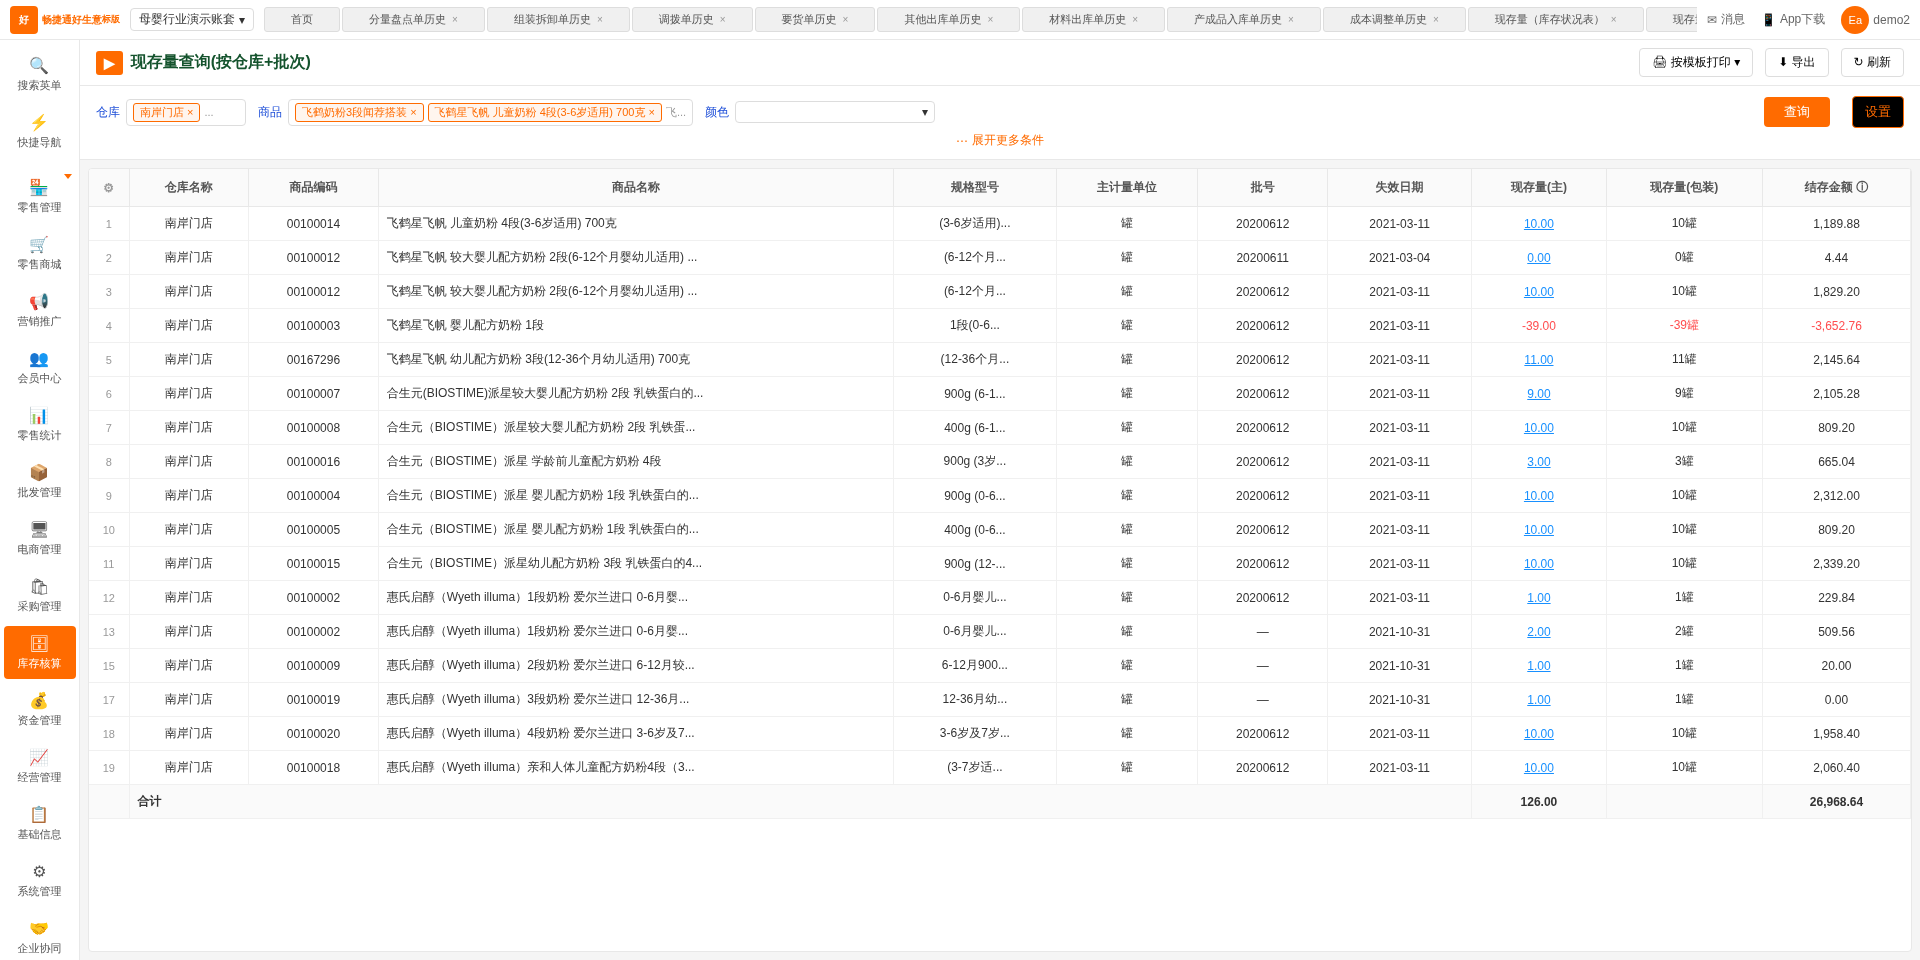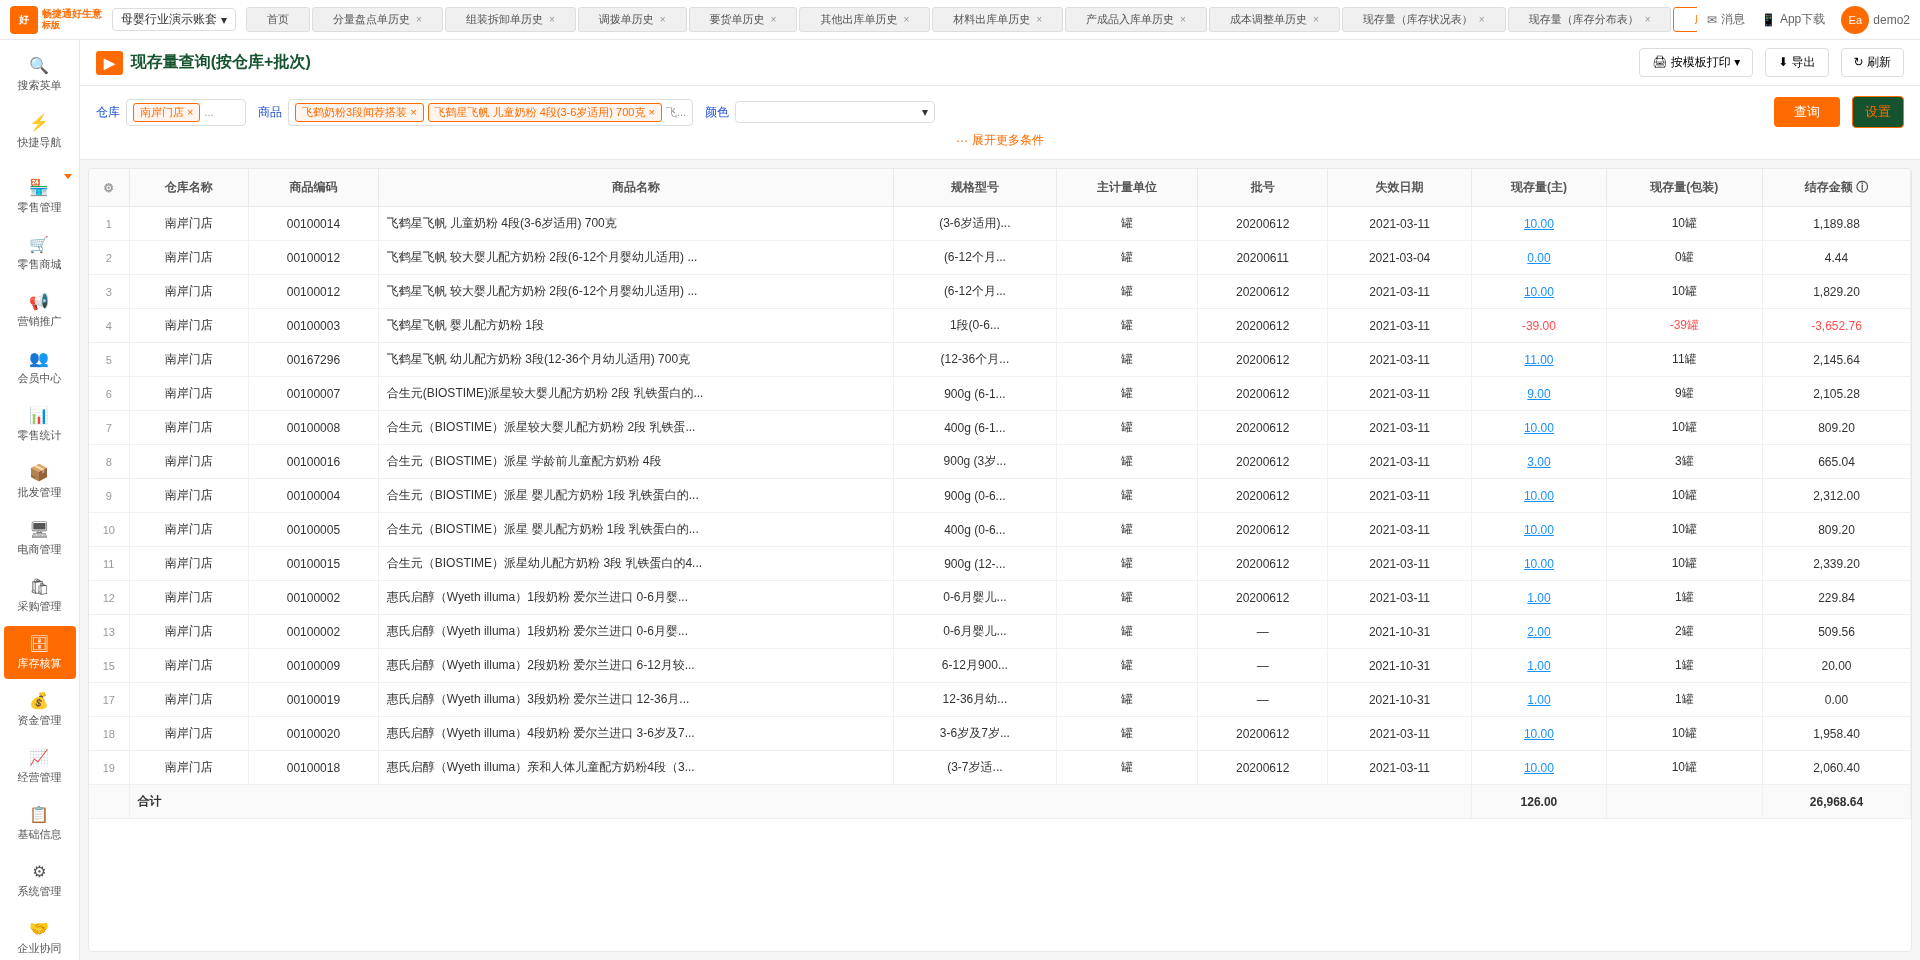--- a/index.html
+++ b/index.html
@@ -17,21 +17,21 @@
     .logo-icon { width: 28px; height: 28px; background: #ff6b00; border-radius: 4px; display: flex; align-items: center; justify-content: center; }
     .logo-icon span { color: #fff; font-size: 10px; }
     .org-select {
       display: flex; align-items: center; gap: 4px; border: 1px solid #ddd;
       border-radius: 4px; padding: 2px 8px; font-size: 12px; cursor: pointer; background: #fff;
     }
     .top-nav-tabs {
       display: flex; align-items: center; flex: 1; overflow: hidden; gap: 2px;
     }
     .tab-item {
-      display: flex; align-items: center; gap: 4px; padding: 4px 20px;
+      display: flex; align-items: center; gap: 4px; padding: 4px 26px;
       background: #f0f0f0; border-radius: 3px; font-size: 11px; cursor: pointer;
       white-space: nowrap; border: 1px solid #ddd; color: #555;
     }
     .tab-item.active { background: #fff; border-color: #ff6b00; color: #ff6b00; }
     .tab-close { color: #999; font-size: 10px; margin-left: 2px; cursor: pointer; }
     .tab-nav-btn { padding: 4px 6px; cursor: pointer; color: #666; background: #f0f0f0; border: 1px solid #ddd; border-radius: 3px; }
     .top-right {
       display: flex; align-items: center; gap: 16px; font-size: 12px; color: #666;
     }
     .top-right-item { display: flex; align-items: center; gap: 4px; cursor: pointer; }
@@ -81,21 +81,21 @@
     }
     .filter-tag {
       background: #fff5ee; border: 1px solid #ff6b00; color: #ff6b00;
       border-radius: 3px; padding: 1px 6px; font-size: 11px; display: flex; align-items: center; gap: 3px;
     }
     .filter-tag .tag-close { cursor: pointer; color: #ff6b00; }
     .filter-more { color: #999; font-size: 11px; cursor: pointer; }
     .filter-expand { display: flex; align-items: center; gap: 4px; color: #666; cursor: pointer; font-size: 12px; margin-top: 4px; justify-content: center; }
     .filter-expand span { color: #ff6b00; }
     .search-btn { background: #ff6b00; color: #fff; border: none; border-radius: 4px; padding: 6px 20px; cursor: pointer; font-size: 13px; }
-    .setting-btn { background: #14532d; color: #ff6b00; border: 1px solid #ff6b00; border-radius: 4px; padding: 6px 12px; cursor: pointer; font-size: 13px; }
+    .setting-btn { background: #000000; color: #ff6b00; border: 1px solid #ff6b00; border-radius: 4px; padding: 6px 12px; cursor: pointer; font-size: 13px; }
 
     
     .table-container { flex: 1; overflow: auto; background: #fff; margin: 8px; border-radius: 4px; border: 1px solid #e8e8e8; }
     table { width: 100%; border-collapse: collapse; font-size: 12px; }
     thead { background: #fafafa; position: sticky; top: 0; z-index: 10; }
     thead th {
       padding: 10px 8px; text-align: center; border-bottom: 1px solid #e8e8e8;
       border-right: 1px solid #e8e8e8; font-weight: 600; color: #555; white-space: nowrap;
     }
     tbody tr { border-bottom: 1px solid #f0f0f0; }
@@ -116,21 +116,21 @@
     ::-webkit-scrollbar-thumb { background: #ccc; border-radius: 3px; }
   </style>
 </head>
 <body>
 
 <div class="top-bar">
   <div class="logo-area">
     <div class="logo-icon">
       <span>好</span>
     </div>
-    <div style="display:flex;flex-direction:column;line-height:1.2">
+    <div style="display:flex;flex-direction:row;line-height:1.2">
       <span style="font-size:10px;color:#ff6b00;font-weight:bold">畅捷通好生意</span>
       <span style="font-size:9px;color:#ff6b00">标版</span>
     </div>
   </div>
 
   <div class="org-select">
     <span>母婴行业演示账套</span>
     <span>▾</span>
   </div>
 
@@ -330,21 +330,21 @@
         </div>
 
         <div class="filter-item">
           <span class="filter-label">颜色</span>
           <div class="filter-tag-container" style="min-width:200px">
             <span style="color:#ccc"></span>
             <span style="margin-left:auto">▾</span>
           </div>
         </div>
 
-        <div style="margin-left:auto;display:flex;gap:12px;align-items:center">
+        <div style="margin-left:auto;display:flex;gap:22px;align-items:center">
           <button class="search-btn">查询</button>
           <button class="setting-btn">设置</button>
         </div>
       </div>
       <div class="filter-expand">
         <span style="color:#ff6b00">⋯</span>
         <span style="color:#ff6b00">展开更多条件</span>
       </div>
     </div>
 

